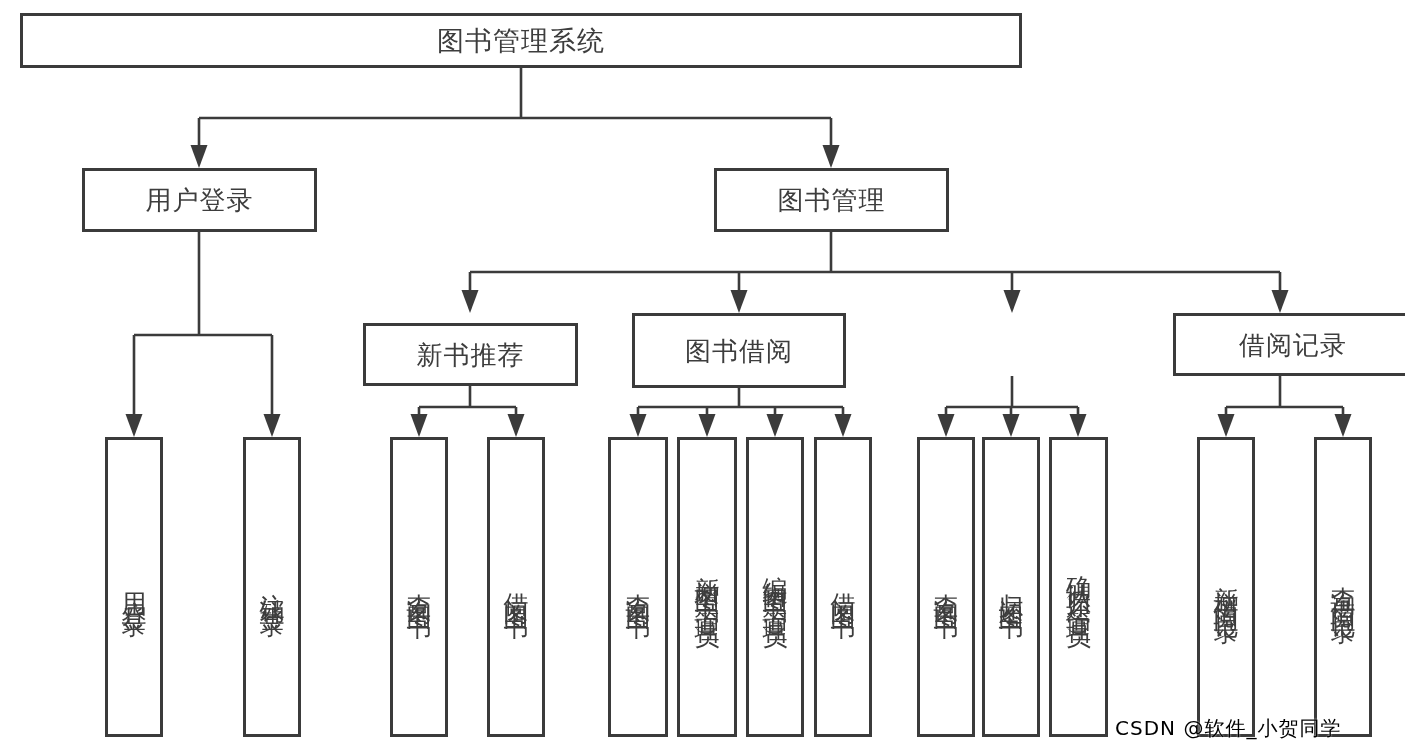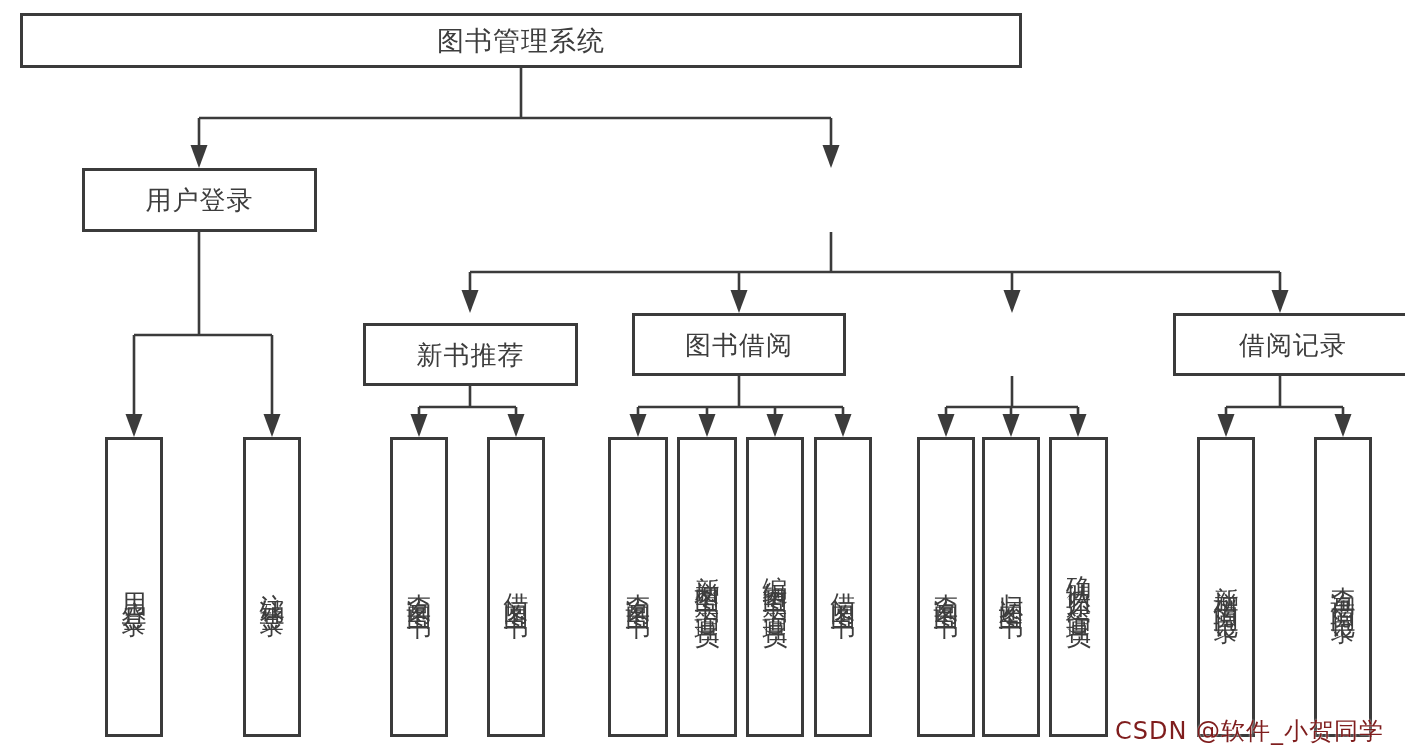--- a/index.html
+++ b/index.html
@@ -59,22 +59,22 @@
     writing-mode: vertical-rl;
     text-orientation: mixed;
     font-size: 25px;
     letter-spacing: 7px;
     white-space: nowrap;
   }
   .watermark {
     position: absolute;
     left: 1115px;
     top: 715px;
-    font-size: 24px;
-    color: #7f1d1d;
+    font-size: 20px;
+    color: #000000;
     letter-spacing: 1px;
     white-space: nowrap;
     text-shadow: 0 0 2px #ffffff;
     z-index: 5;
   }
 </style>
 </head>
 <body>
 
 <div class="canvas">
@@ -118,23 +118,24 @@
     <g>
       <path d="M1280,376 L1280,407 M1226,407 L1343,407 M1226,407 L1226,415 M1343,407 L1343,415"></path>
       <polygon points="1217.5,414 1234.5,414 1226,437"></polygon>
       <polygon points="1334.5,414 1351.5,414 1343,437"></polygon>
     </g>
   </svg>
 
   <div class="node hbox root" style="left:20px; top:13px; width:1002px; height:55px;text-align:right;">图书管理系统</div>
 
   <div class="node hbox" style="left:82px; top:168px; width:235px; height:64px;">用户登录</div>
+  <div class="node hbox" style="left:714px; top:168px; width:235px; height:64px;">图书管理</div>
 
   <div class="node hbox" style="left:363px; top:313px; width:215px; height:63px;margin-top:10px;">新书推荐</div>
-  <div class="node hbox" style="left:632px; top:313px; width:214px; height:63px;">图书借阅</div>
+  <div class="node hbox" style="left:632px; top:313px; width:214px; height:75px;">图书借阅</div>
   <div class="node hbox" style="left:1173px; top:313px; width:240px; height:63px;">借阅记录</div>
 
   <div class="node vbox" style="left:105px; top:437px; width:58px; height:300px;">用户登录</div>
   <div class="node vbox" style="left:243px; top:437px; width:58px; height:300px;">注销登录</div>
 
   <div class="node vbox" style="left:390px; top:437px; width:58px; height:300px;">查询图书</div>
   <div class="node vbox" style="left:487px; top:437px; width:58px; height:300px;">借阅图书</div>
 
   <div class="node vbox" style="left:608px; top:437px; width:60px; height:300px;">查询图书</div>
   <div class="node vbox" style="left:677px; top:437px; width:60px; height:300px;">新增图书（管理员）</div>

